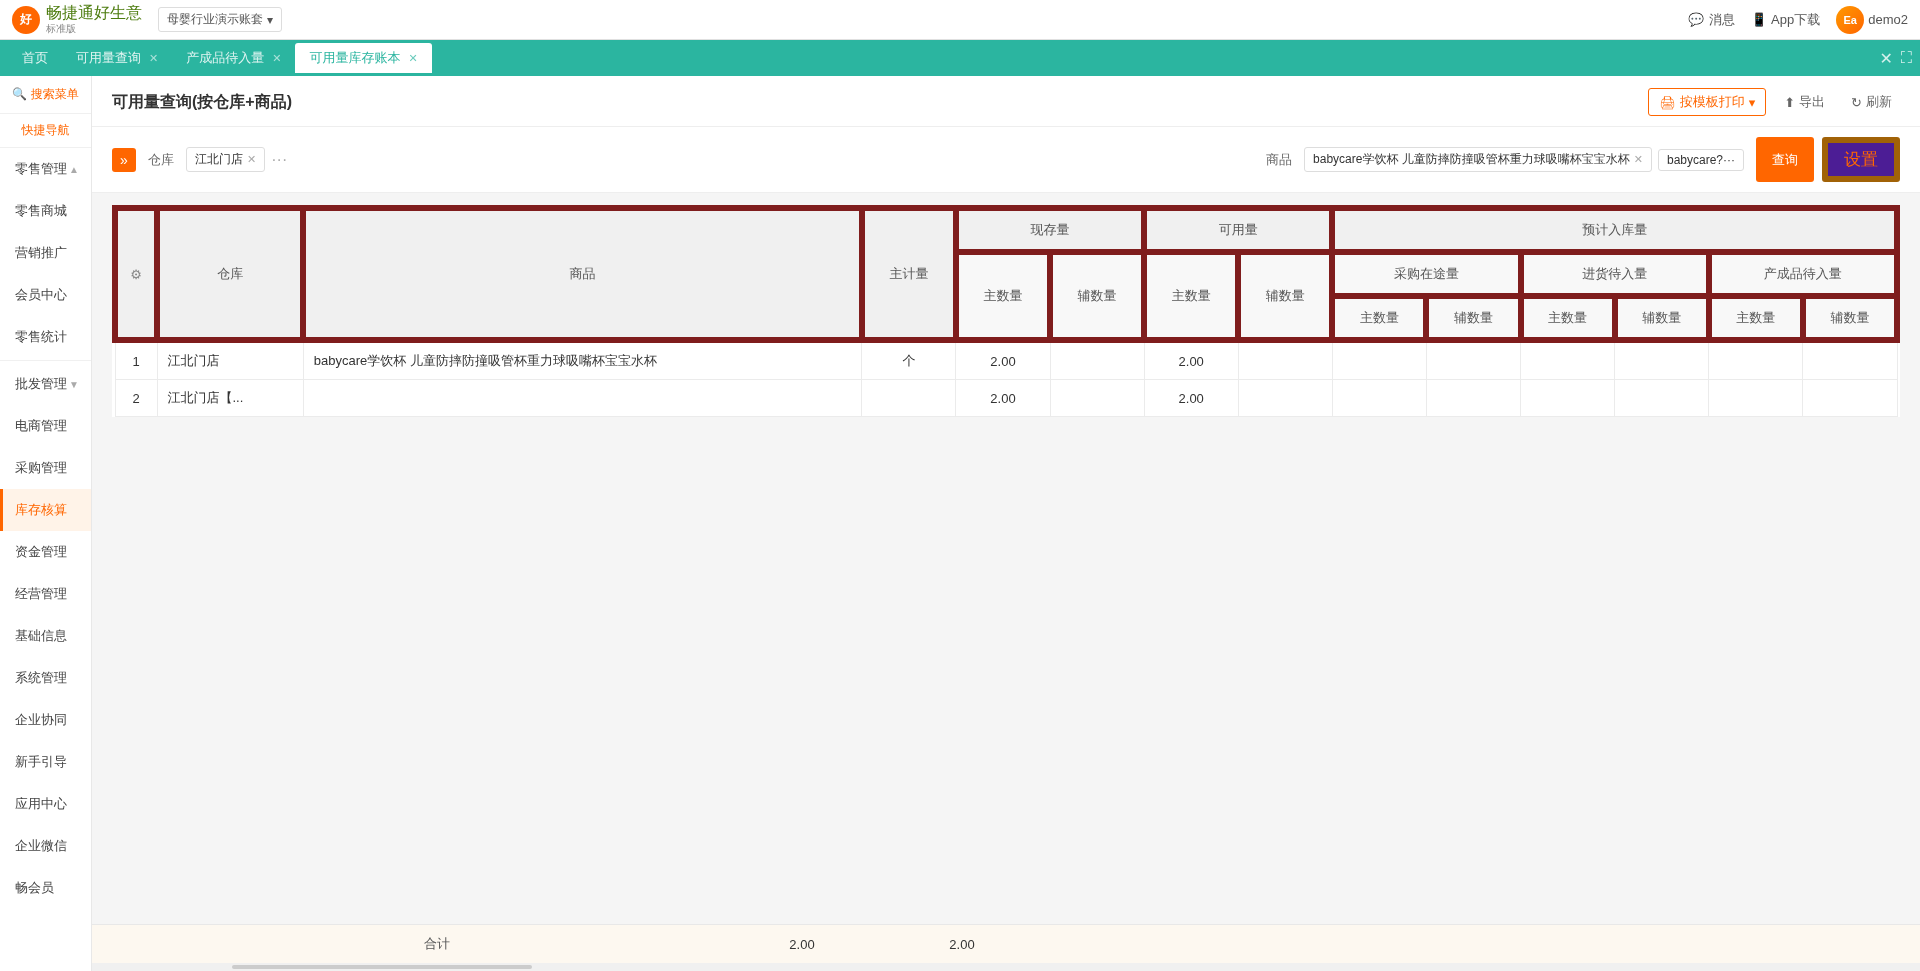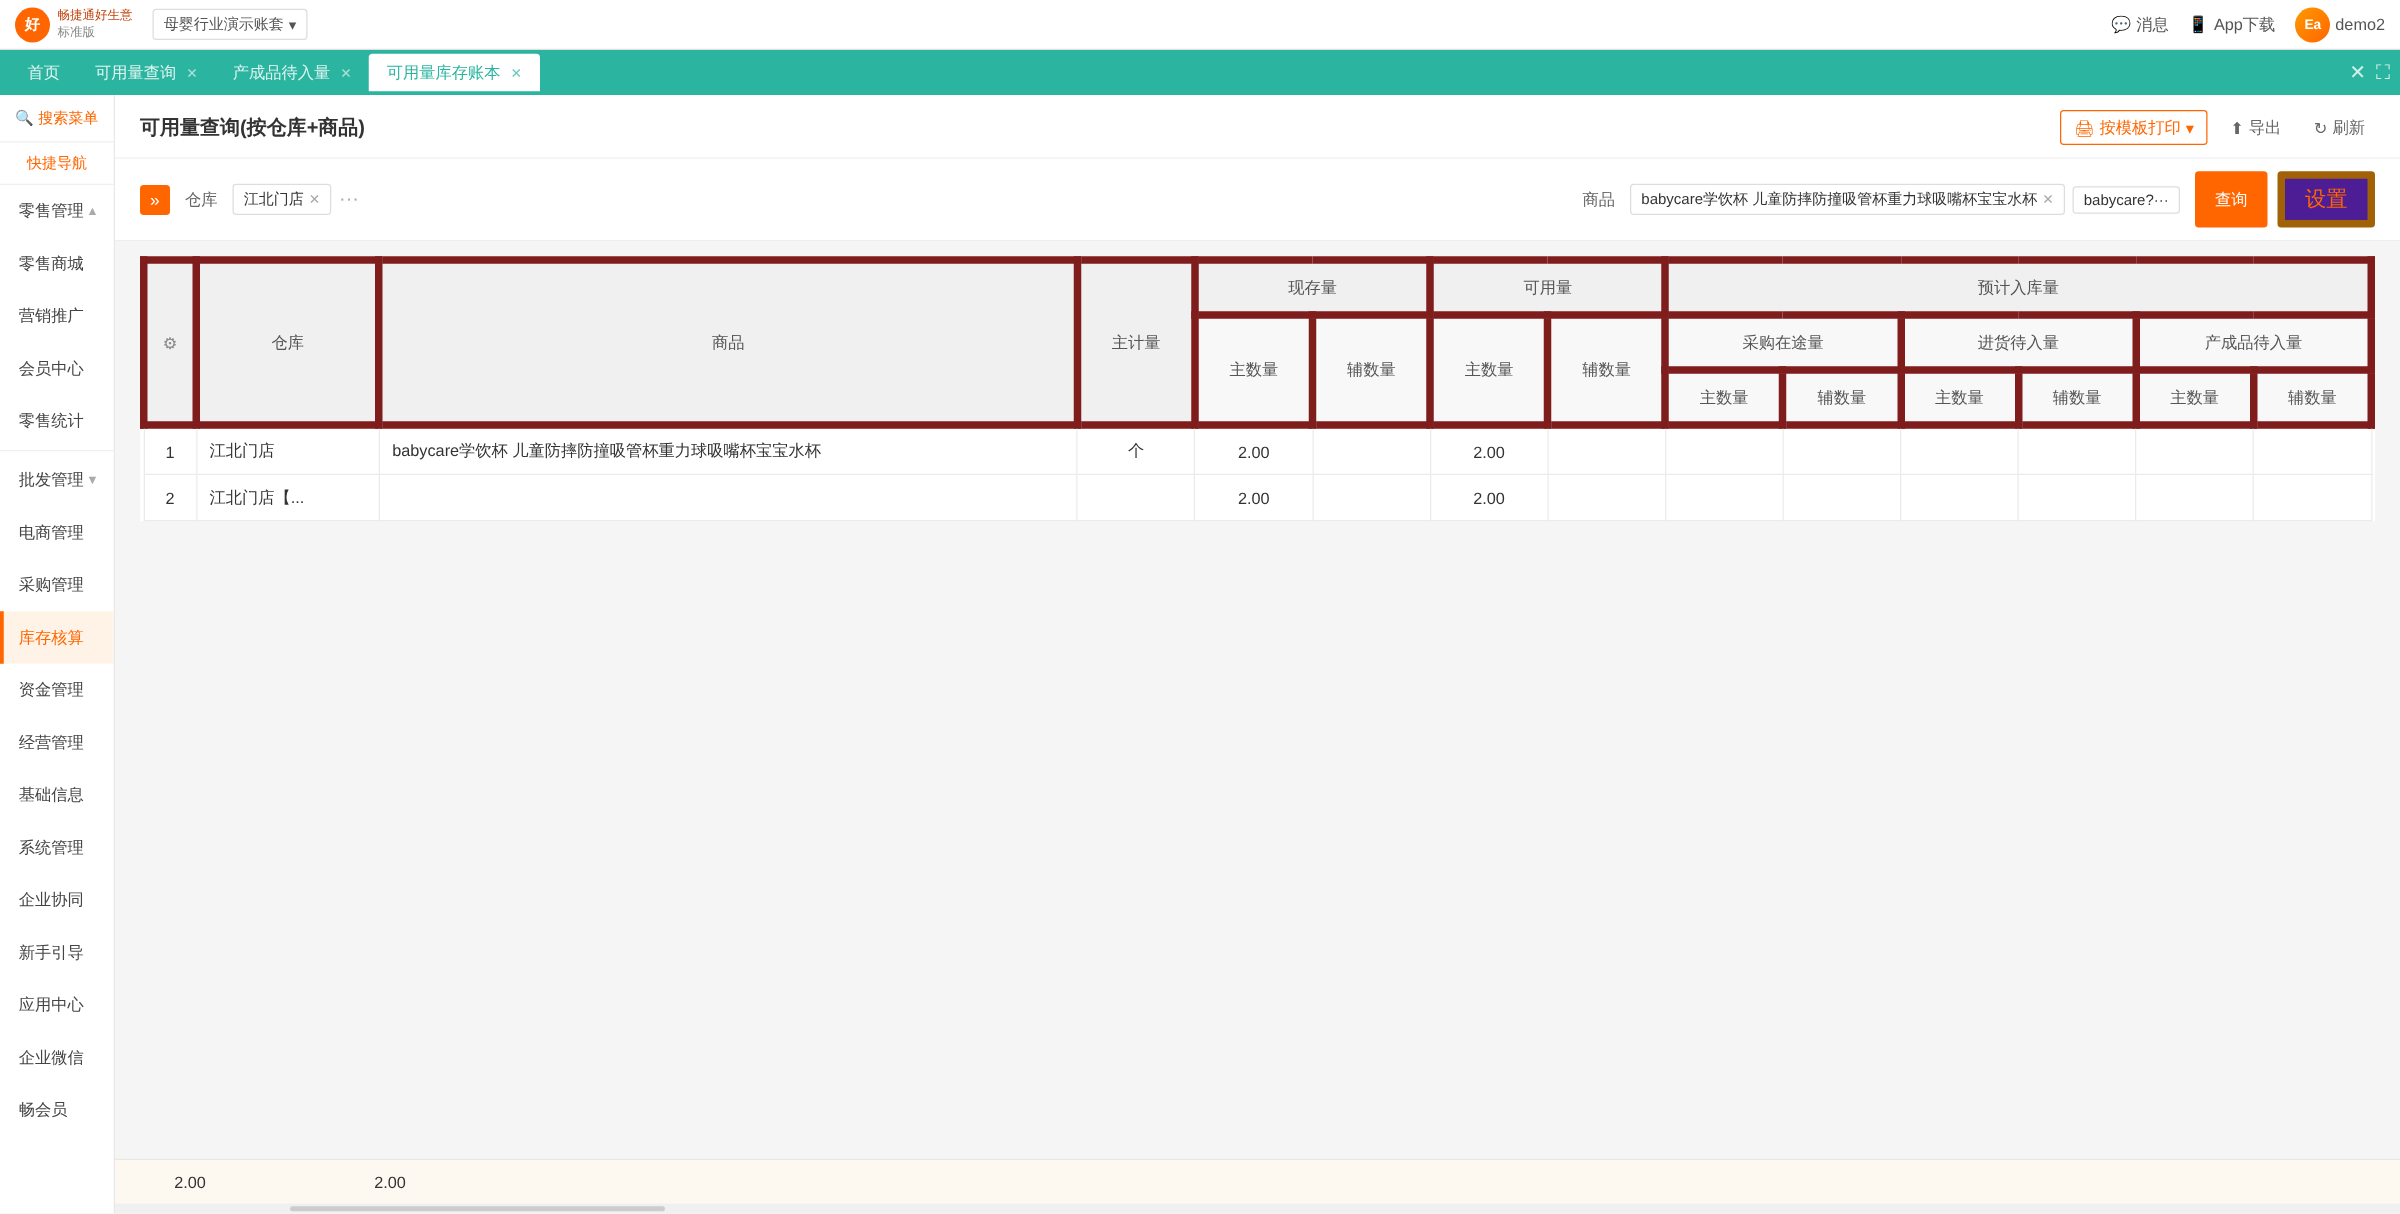--- a/index.html
+++ b/index.html
@@ -3,21 +3,21 @@
   <meta charset="utf-8">
   <style>
     * { box-sizing: border-box; margin: 0; padding: 0; }
     body { font-family: 'Microsoft YaHei', Arial, sans-serif; font-size: 13px; color: #333; background: #f0f0f0; height: 971px; overflow: hidden; display: flex; flex-direction: column; }
 
     
     .top-bar { height: 40px; background: #fff; display: flex; align-items: center; justify-content: space-between; padding: 0 12px; border-bottom: 1px solid #e0e0e0; flex-shrink: 0; }
     .top-bar-left { display: flex; align-items: center; gap: 8px; }
     .logo-area { display: flex; align-items: center; gap: 6px; }
     .logo-icon { width: 28px; height: 28px; background: #f60; border-radius: 50%; display: flex; align-items: center; justify-content: center; color: #fff; font-size: 12px; font-weight: bold; }
-    .logo-text { font-size: 10px; color: #c2410c; line-height: 1.2; }
+    .logo-text { font-size: 16px; color: #4d7c0f; line-height: 1.2; }
     .logo-sub { font-size: 10px; color: #888; }
     .industry-select { display: flex; align-items: center; gap: 4px; border: 1px solid #ddd; border-radius: 3px; padding: 3px 8px; font-size: 12px; color: #555; cursor: pointer; background: #fff; margin-left: 8px; }
     .top-bar-right { display: flex; align-items: center; gap: 16px; font-size: 13px; color: #555; }
     .top-right-item { display: flex; align-items: center; gap: 4px; cursor: pointer; }
     .avatar { width: 28px; height: 28px; border-radius: 50%; background: linear-gradient(135deg, #f90, #f60); display: flex; align-items: center; justify-content: center; color: #fff; font-size: 11px; font-weight: bold; }
 
     
     .tab-bar { height: 36px; background: #2bb5a0; display: flex; align-items: center; padding: 0 8px; gap: 0; flex-shrink: 0; }
     .tab { display: flex; align-items: center; gap: 6px; padding: 6px 14px; font-size: 13px; color: rgba(255,255,255,0.85); cursor: pointer; border-radius: 3px 3px 0 0; white-space: nowrap; }
     .tab.active { background: #fff; color: #2bb5a0; font-weight: 500; }
@@ -321,20 +321,21 @@
       <td></td>
       <td></td>
       <td></td>
     </tr>
           </tbody>
       </table>
     </div>
 
     <div class="table-footer">
       <div style="display:flex; align-items:center; width:100%;">
+        <span style="width:650px; text-align:center; color:#555; font-size:13px;">合计</span>
         <span style="width:80px; text-align:center; font-weight:500;">2.00</span>
         <span style="width:80px;"></span>
         <span style="width:80px; text-align:center; font-weight:500;">2.00</span>
       </div>
     </div>
 
     <div style="height:8px; background:#f0f0f0; display:flex; align-items:center; padding:0 20px; flex-shrink:0;">
       <div style="width:300px; height:4px; background:#ccc; border-radius:2px; margin-left:120px;"></div>
     </div>
 

